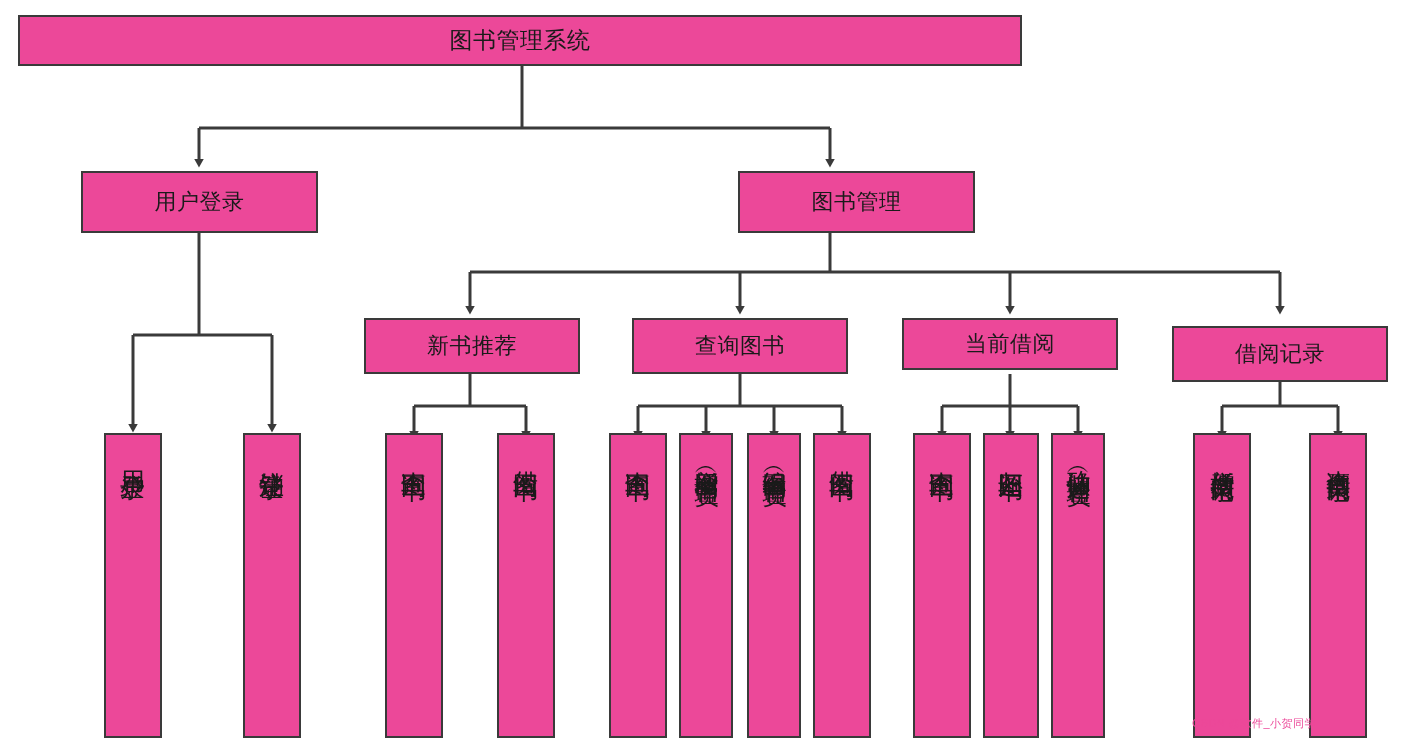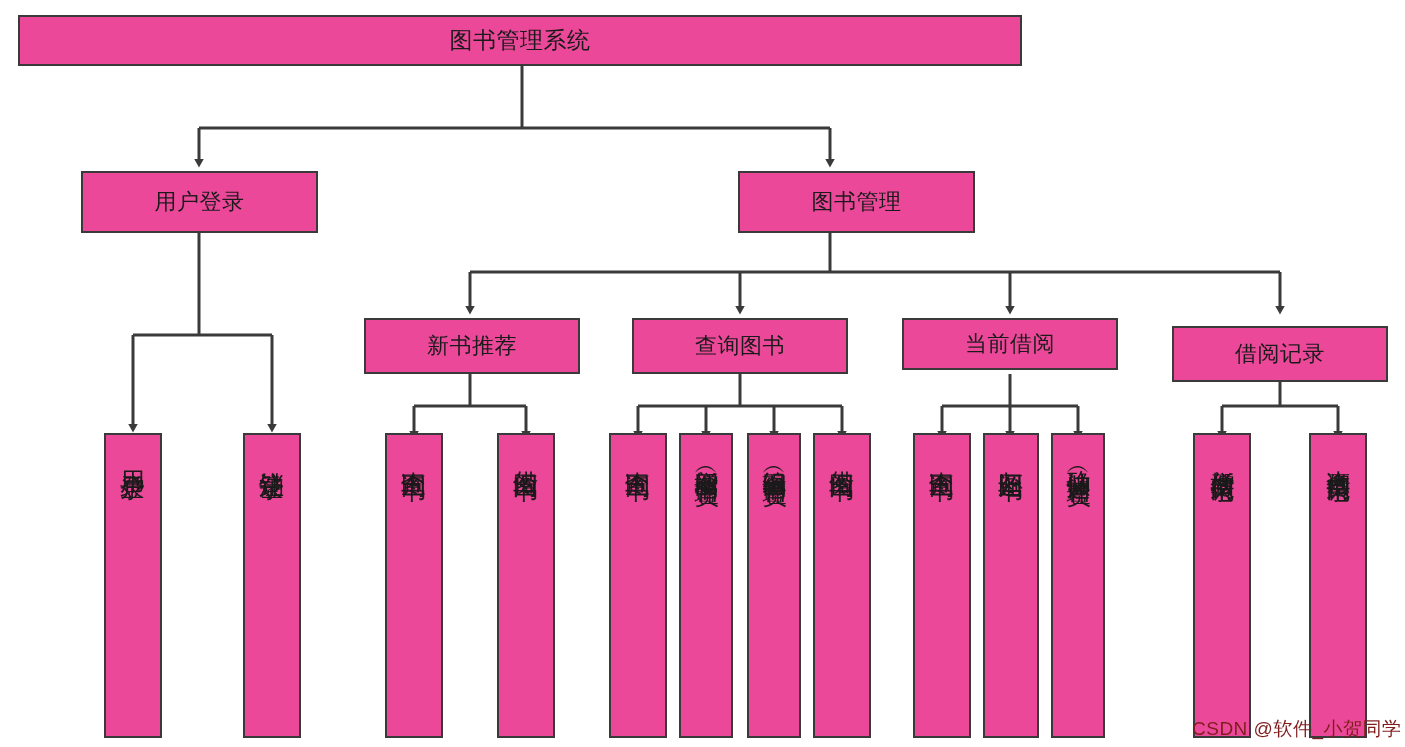--- a/index.html
+++ b/index.html
@@ -61,22 +61,22 @@
     letter-spacing: 2px;
     white-space: normal;
     max-height: 260px;
   }
   .leaf.tall .lbl {
     max-height: 278px;
     font-size: 24px;
   }
   .watermark {
     position: absolute;
-    color: #7f1d1d;
-    font-size: 19px;
+    color: #ec4899;
+    font-size: 11px;
     white-space: nowrap;
     letter-spacing: 0.5px;
   }
 </style>
 </head>
 <body>
 
 <div id="canvas">
 
   <svg class="wires" viewBox="0 0 1405 747" xmlns="http://www.w3.org/2000/svg">

